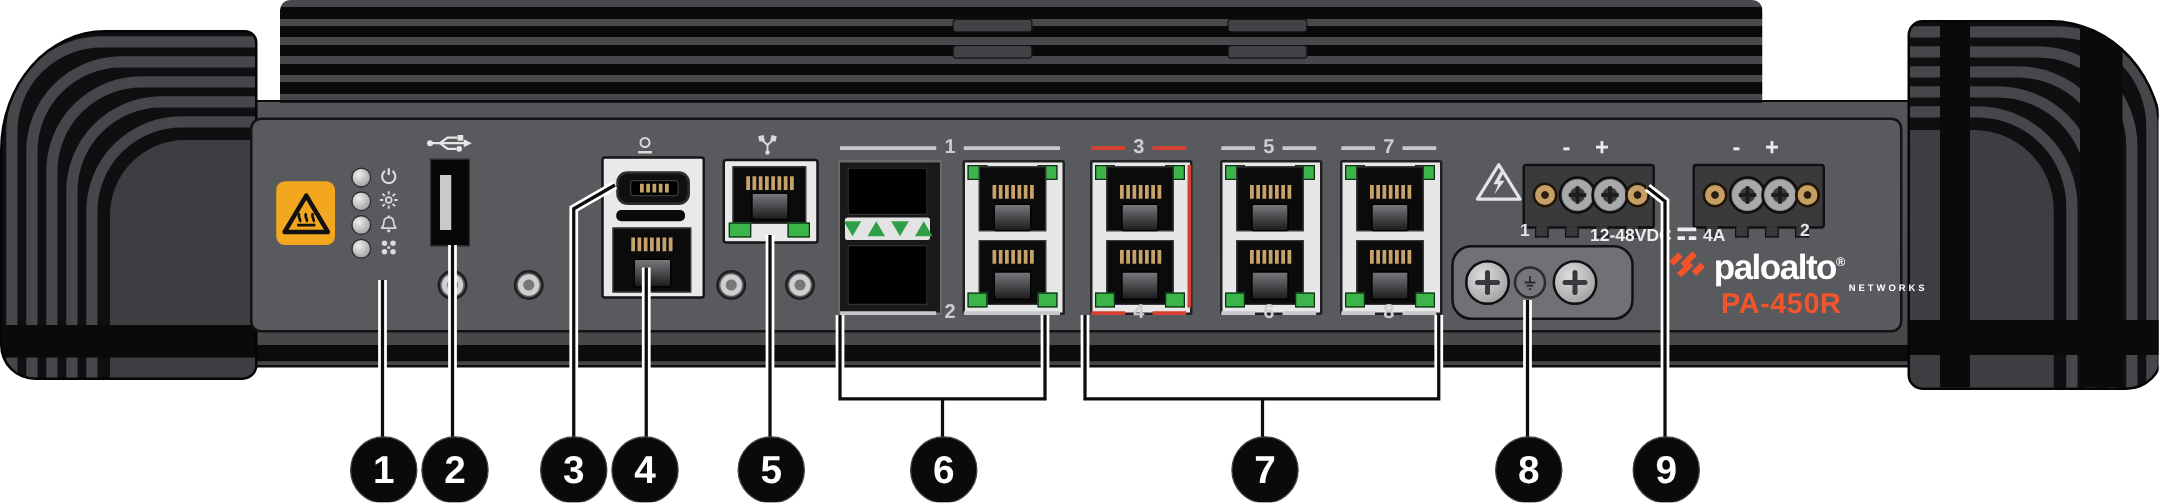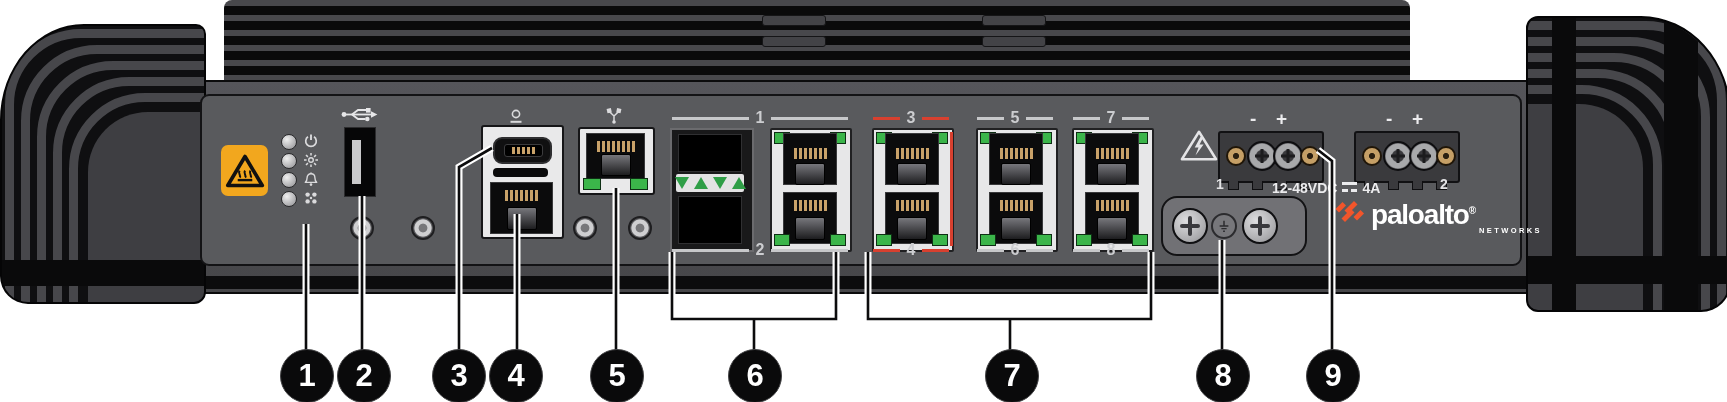--- a/index.html
+++ b/index.html
@@ -472,20 +472,21 @@
   <svg class="abs" style="left:1333px;top:196px;" width="34" height="29" viewBox="0 0 34 29">
     <g fill="#F2552B">
       <path d="M2.5 13 L9.5 6 L13 9.5 L6 16.5 Z"></path>
       <path d="M11.5 14.5 L21 5 L24.5 8.5 L15 18 Z"></path>
       <path d="M8.5 22.5 L18 13 L21.5 16.5 L12 26 Z"></path>
       <path d="M20.5 21 L27.5 14 L31 17.5 L24 24.5 Z"></path>
     </g>
   </svg>
   <div class="abs brand" style="left:1371px;top:197px;"><span>paloalto</span><sup>®</sup></div>
   <div class="abs brand-sub" style="left:1460px;top:226px;width:82px;">NETWORKS</div>
+  <div class="abs model" style="left:1364px;top:229px;width:122px;">PA-450R</div>
 
   <svg id="lines" width="1727" height="402" viewBox="0 0 1727 402">
     <g fill="none" stroke="#ffffff" stroke-width="7">
       <path d="M306 224 V352"></path>
         <path d="M362 196 V352"></path>
       <path d="M492 148 L459 167 V352"></path>
         <path d="M517 214 V352"></path>
       <path d="M616 188 V352"></path>
       <path d="M672 252 V319 H836 V252 M754 319 V352"></path>
       <path d="M868 252 V319 H1151 V252 M1010 319 V352"></path>

